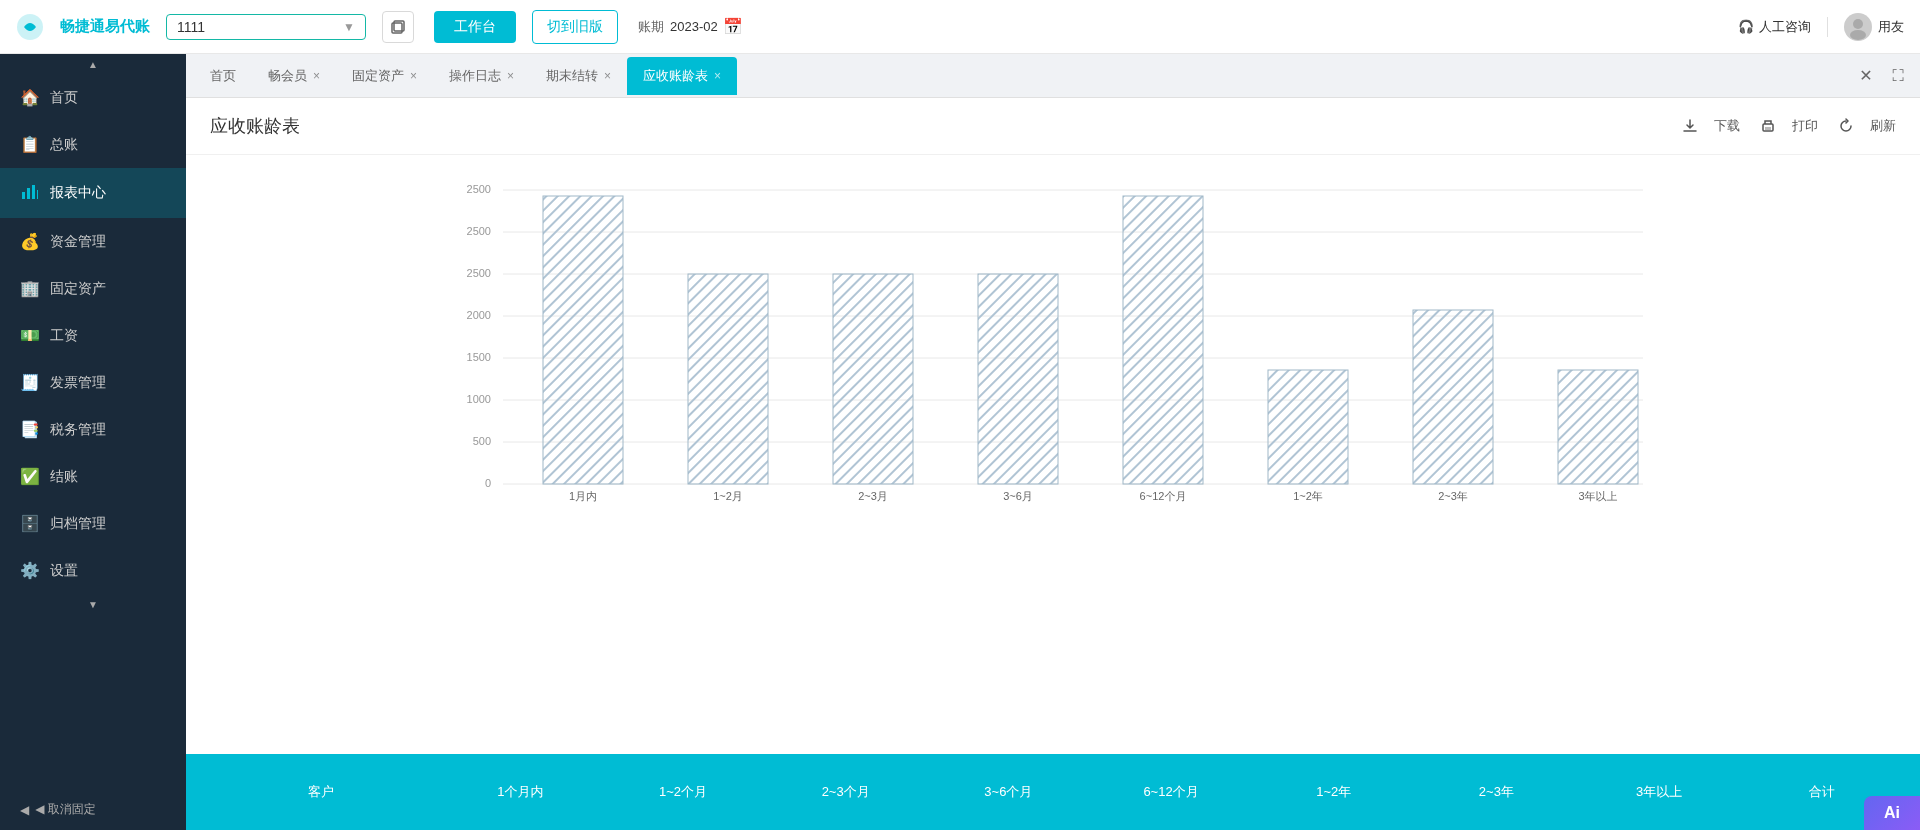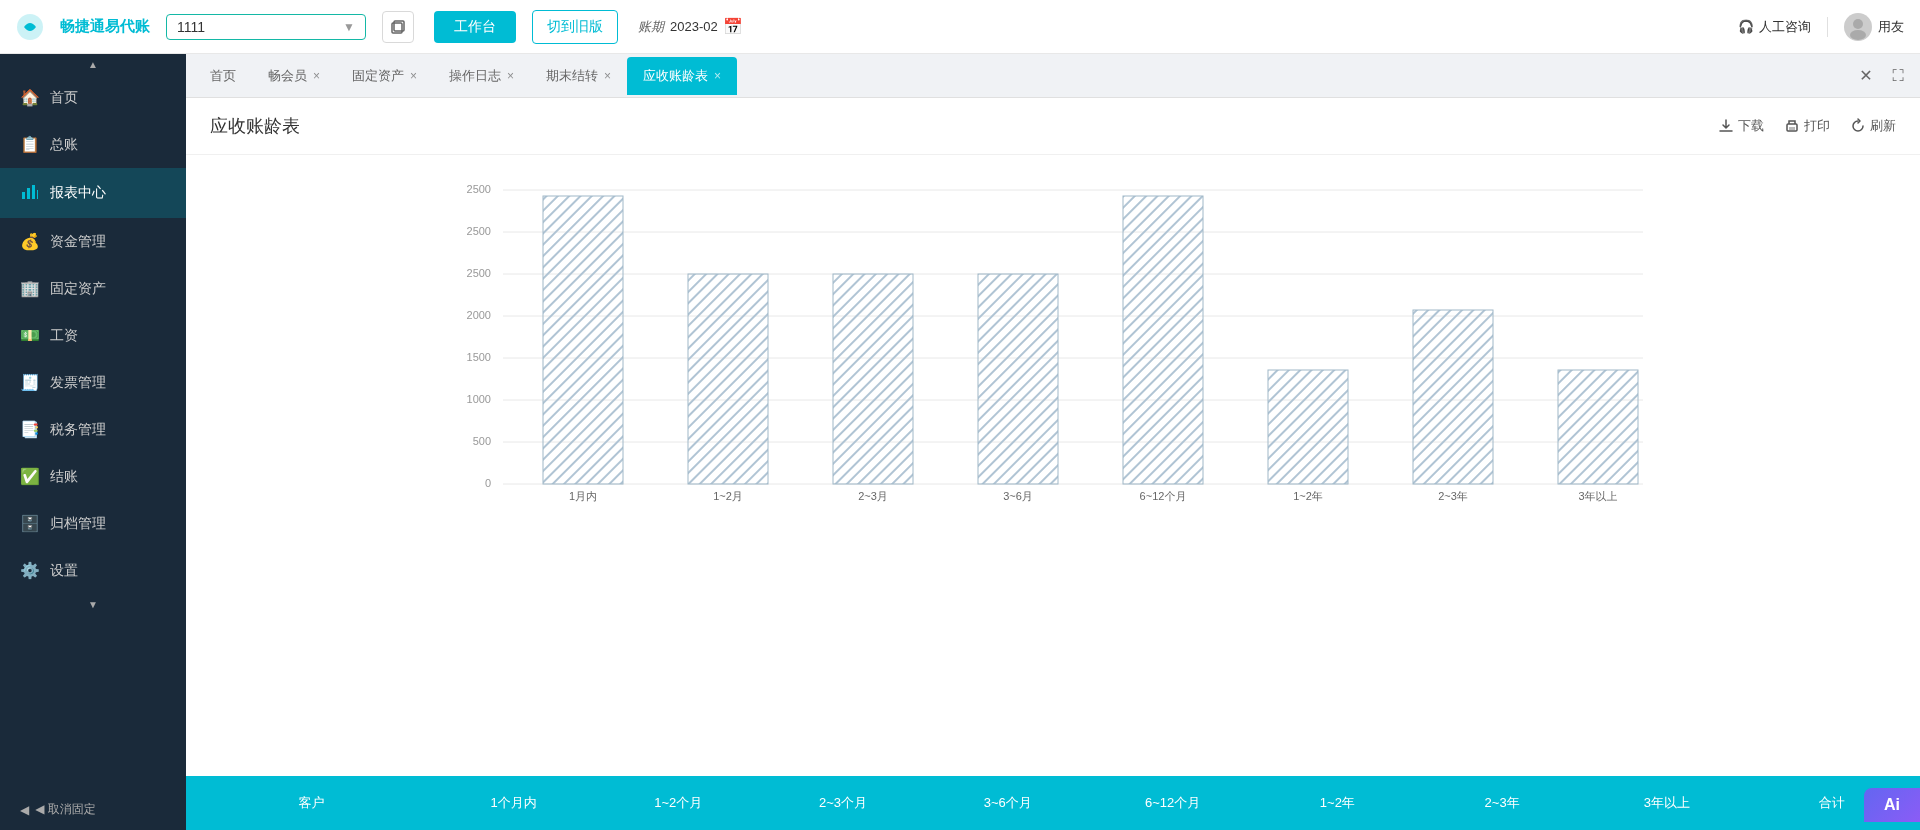--- a/index.html
+++ b/index.html
@@ -25,21 +25,21 @@
     }
     .workbench-btn {
       background: #00bcd4; color: #fff; border: none; border-radius: 4px;
       padding: 7px 20px; cursor: pointer; font-size: 14px; margin-left: 12px;
     }
     .switch-btn {
       border: 1px solid #00bcd4; color: #00bcd4; background: #fff;
       border-radius: 4px; padding: 7px 14px; cursor: pointer; font-size: 14px; margin-left: 8px;
     }
     .period-info { display: flex; align-items: center; gap: 6px; margin-left: 12px; color: #333; }
-    .period-label { font-size: 13px; color: #666; font-style: italic; }
+    .period-label { font-size: 13px; color: #666; }
     .period-value { font-size: 13px; color: #333; font-weight: 500; }
     .calendar-icon { color: #00bcd4; font-size: 16px; }
 
     .header-right { display: flex; align-items: center; gap: 16px; }
     .consult-btn { display: flex; align-items: center; gap: 4px; color: #333; cursor: pointer; font-size: 13px; }
     .user-info { display: flex; align-items: center; gap: 6px; cursor: pointer; }
     .avatar { width: 28px; height: 28px; border-radius: 50%; background: #ccc; display: flex; align-items: center; justify-content: center; overflow: hidden; }
     .username { font-size: 13px; color: #333; }
 
     
@@ -88,42 +88,42 @@
     
     .page-content { flex: 1; overflow: auto; background: #fff; display: flex; flex-direction: column; }
 
     
     .page-header {
       display: flex; align-items: center; justify-content: space-between;
       padding: 16px 24px; border-bottom: 1px solid #f0f0f0; flex-shrink: 0;
     }
     .page-title { font-size: 18px; color: #333; font-weight: 500; }
     .page-actions { display: flex; gap: 20px; align-items: center; }
-    .action-btn { display: flex; align-items: center; gap: 4px; color: #555; cursor: pointer; font-size: 13px; }
+    .action-btn { display: flex; align-items: center; gap: 16px; color: #555; cursor: pointer; font-size: 13px; }
 
     
     .chart-container { flex: 1; padding: 20px 24px 10px; position: relative; min-height: 380px; }
 
     
     svg.bar-chart { width: 100%; height: 340px; }
 
     
     .table-header {
       background: #00bcd4; display: flex; 
-      padding: 6px; flex-shrink: 0; min-height: 46px;
+      padding: 17px; flex-shrink: 0; min-height: 46px;
     }
     .table-header-cell {
       flex: 1; text-align: center; color: #fff; font-size: 13px;
       padding: 12px 8px; font-weight: 500;
     }
     .table-header-cell:first-child { flex: 1.5; }
 
     
     .ai-badge {
-      position: fixed; bottom: 8px; right: 0; background: linear-gradient(135deg, #6366f1, #8b5cf6);
+      position: fixed; bottom: 0; right: 0; background: linear-gradient(135deg, #6366f1, #8b5cf6);
       color: #fff; padding: 8px 20px; font-size: 16px; font-weight: bold;
       border-radius: 8px 0 0 0; cursor: pointer;
     }
   </style>
 </head>
 <body>
 
 <div class="header">
   <div class="header-left">
     <div style="display:flex;align-items:center;gap:16px;margin-right:8px;cursor:pointer">

